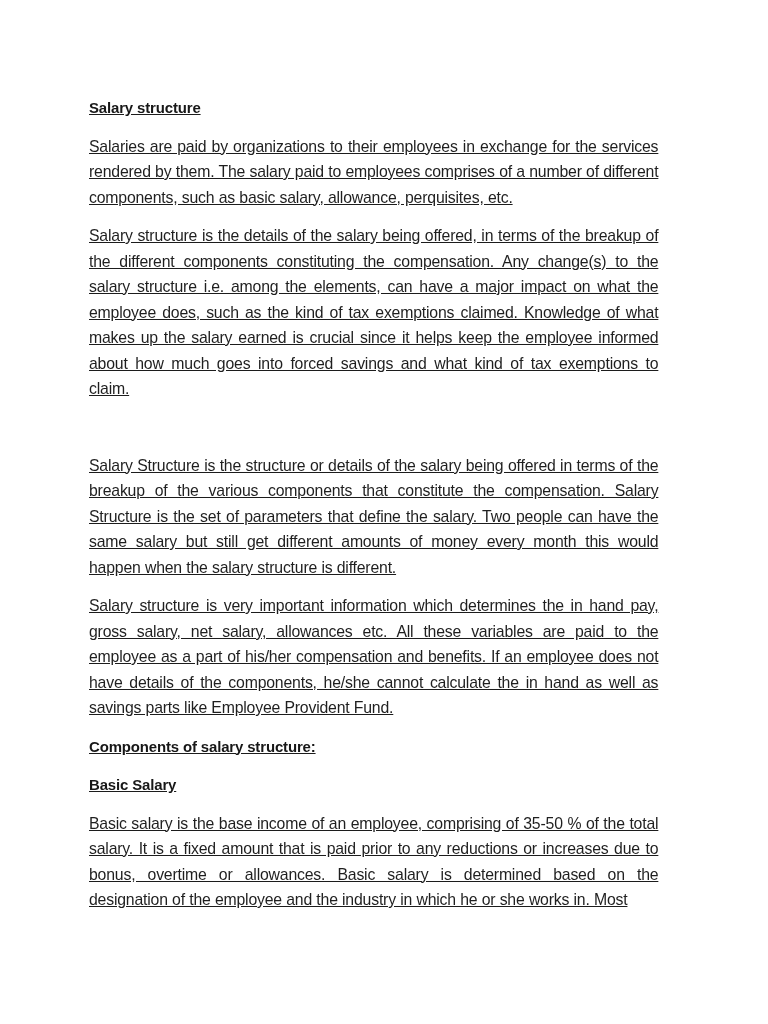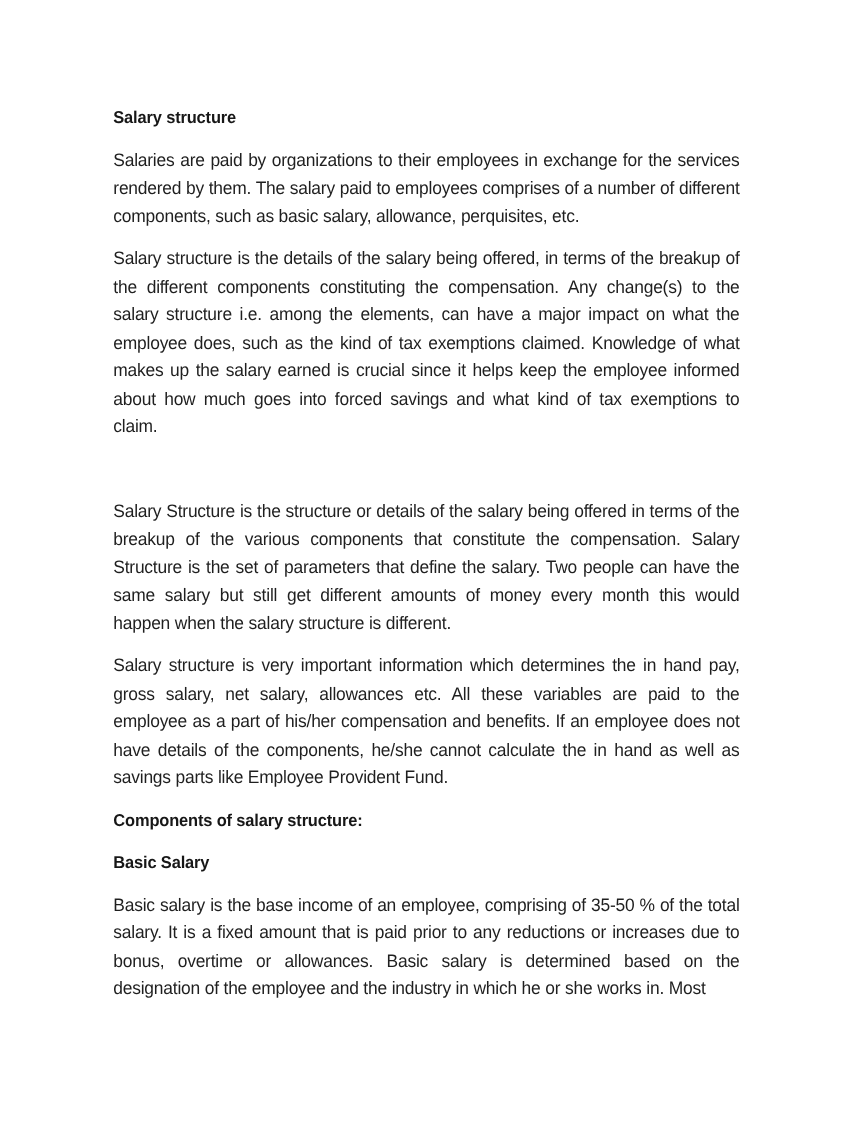--- a/index.html
+++ b/index.html
@@ -20,23 +20,24 @@
   .page {
     position: relative;
     width: 768px;
     height: 1024px;
     background: #ffffff;
     box-sizing: border-box;
   }
 
   .doc-body {
     position: absolute;
-    left: 103px;
+    left: 89px;
     top: 95px;
     width: 590px;
+    text-decoration: underline;
   }
 
   .heading {
     font-size: 15.5px;
     font-weight: bold;
     line-height: 25.5px;
     letter-spacing: -0.15px;
     margin: 0 0 13px 0;
     text-align: left;
     color: #171717;

